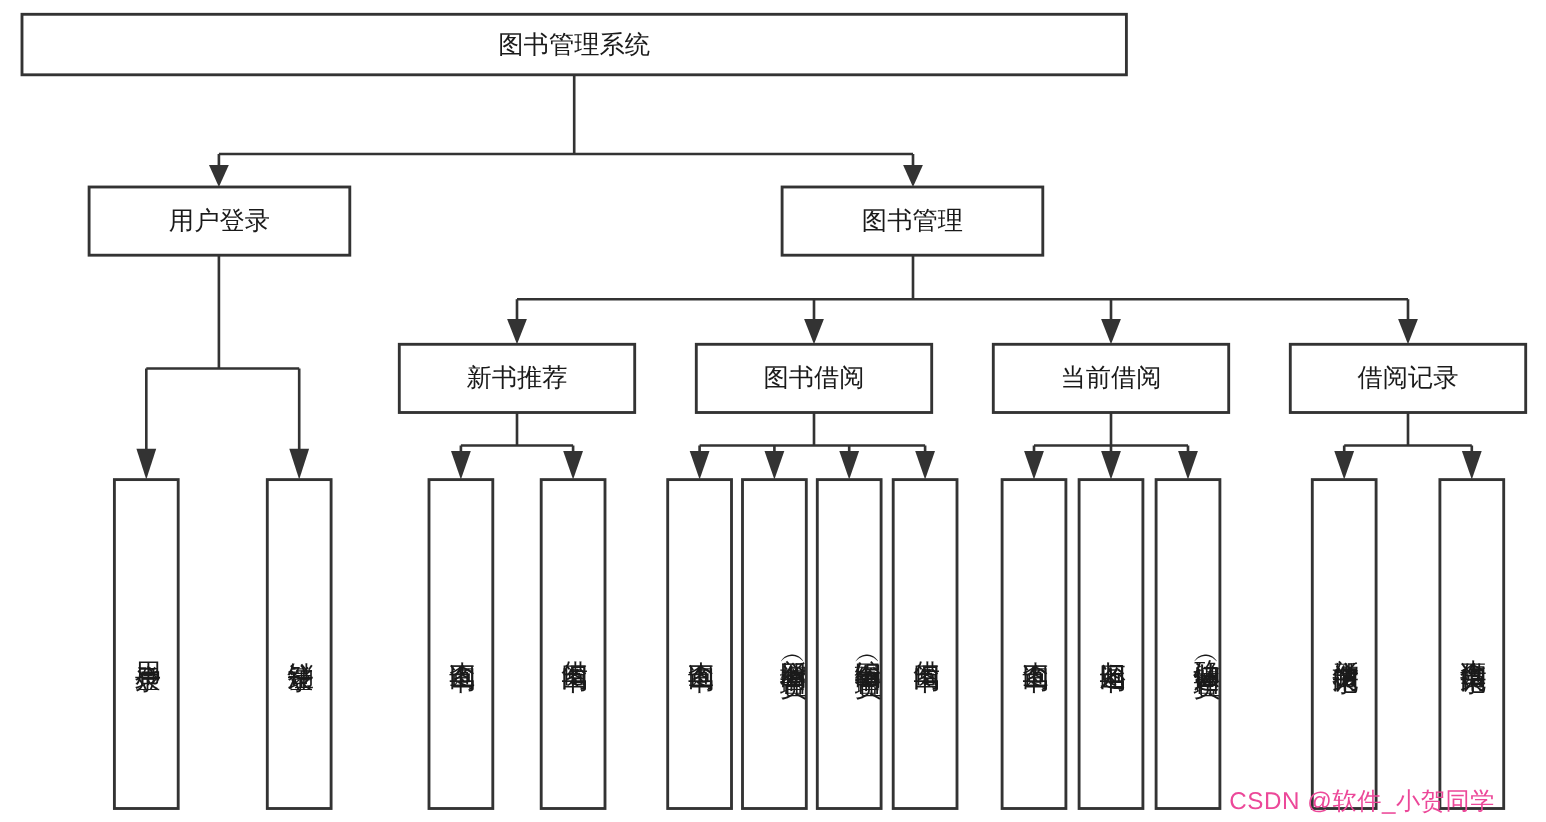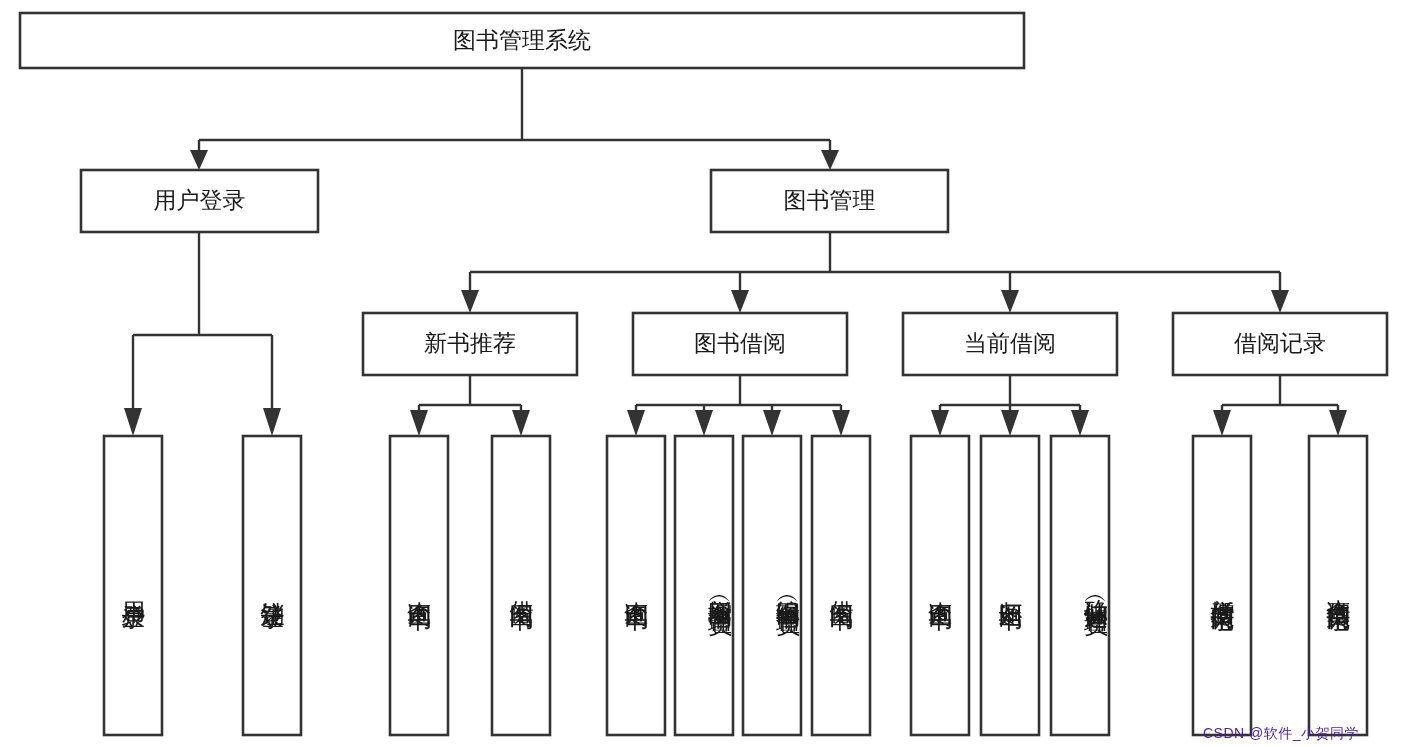--- a/index.html
+++ b/index.html
@@ -70,22 +70,22 @@
     display: flex;
     align-items: center;
     justify-content: center;
     pointer-events: none;
   }
   .watermark {
     position: absolute;
     right: 8px;
     bottom: 4px;
     font-family: "Liberation Sans", "DejaVu Sans", sans-serif;
-    font-size: 14px;
-    color: #4c1d95;
+    font-size: 22px;
+    color: #ec4899;
     letter-spacing: 0.5px;
     white-space: nowrap;
   }
 </style>
 </head>
 <body>
 
 <div id="diagram-root">
 
   <svg id="flow" viewBox="0 0 1405 747">

